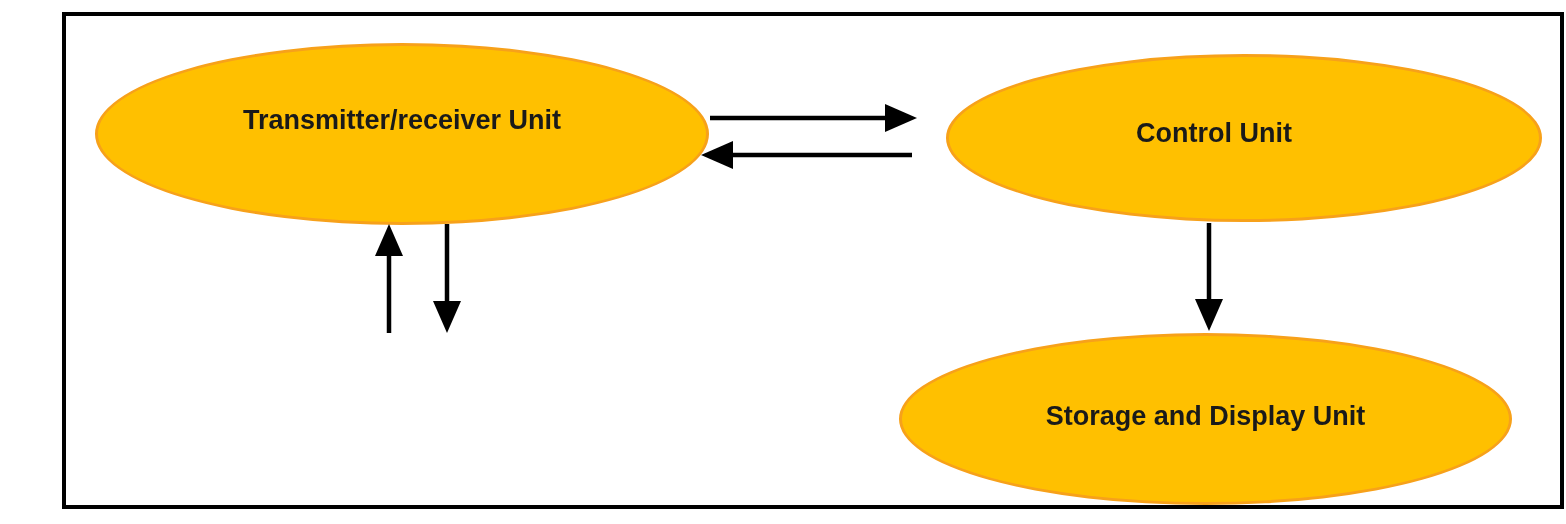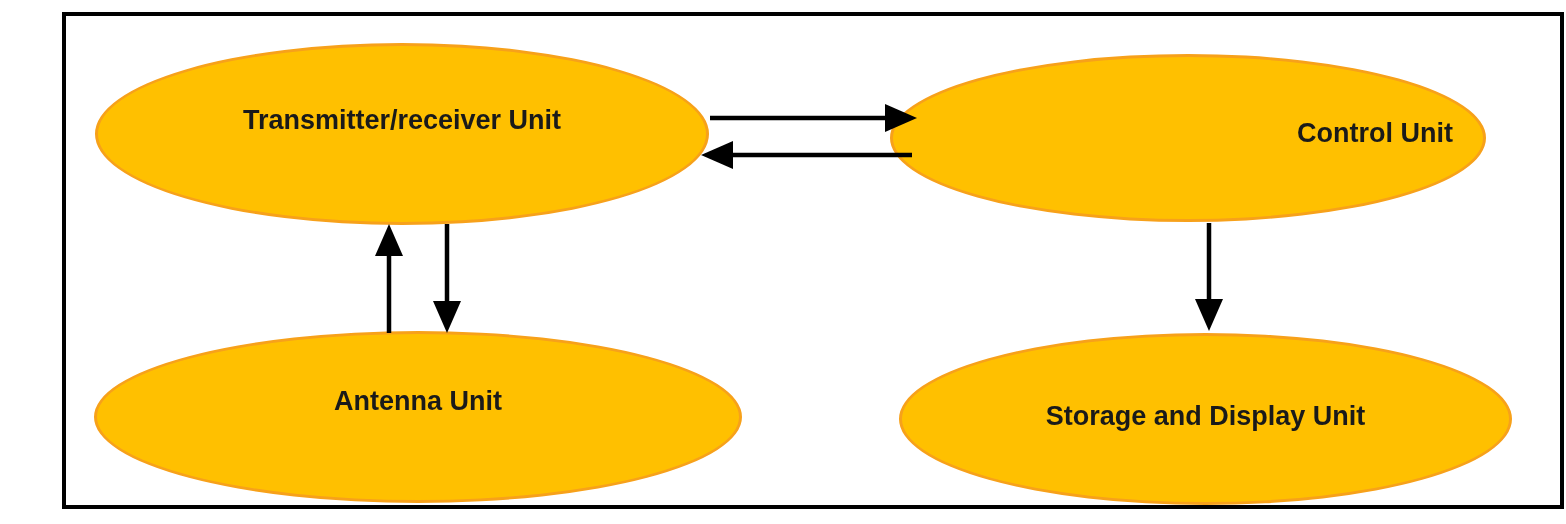--- a/index.html
+++ b/index.html
@@ -38,21 +38,21 @@
   }
   .node .label {
     font-weight: bold;
     font-size: 27px;
     color: #1a1a1a;
     text-align: center;
     white-space: nowrap;
   }
   .node-transmitter { left: 63px;  top: 43px;  width: 614px; height: 182px; }
   .node-transmitter .label { transform: translateY(-14px); }
-  .node-control     { left: 858px; top: 54px;  width: 596px; height: 168px; justify-content: flex-end; }
+  .node-control     { left: 914px; top: 54px;  width: 596px; height: 168px; }
   .node-control .label { transform: translate(-30px, -5px); }
   .node-antenna     { left: 62px;  top: 331px; width: 648px; height: 172px; }
   .node-antenna .label { transform: translateY(-16px); }
   .node-storage     { left: 867px; top: 333px; width: 613px; height: 172px; }
   .node-storage .label { transform: translateY(-3px); }
   .arrows {
     position: absolute;
     left: 0; top: 0;
     width: 1566px; height: 524px;
     pointer-events: none;
@@ -68,23 +68,20 @@
   <div class="frame"></div>
 
   <div class="node node-transmitter">
     <span class="label">Transmitter/receiver Unit</span>
   </div>
 
   <div class="node node-control">
     <span class="label">Control Unit</span>
   </div>
 
-  <div class="node node-antenna">
-    <span class="label">Antenna Unit</span>
-  </div>
 
   <div class="node node-storage">
     <span class="label">Storage and Display Unit</span>
   </div>
 
   <svg class="arrows" viewBox="0 0 1566 524" xmlns="http://www.w3.org/2000/svg">
 
     <g>
       <line x1="678" y1="118" x2="856" y2="118"></line>
       <polygon points="885,118 853,104 853,132"></polygon>

